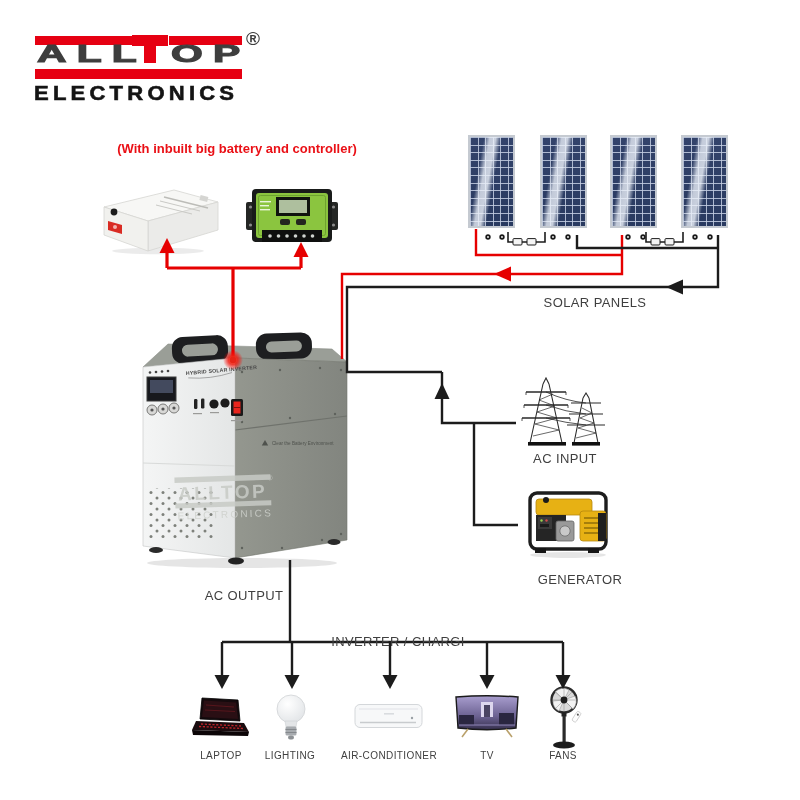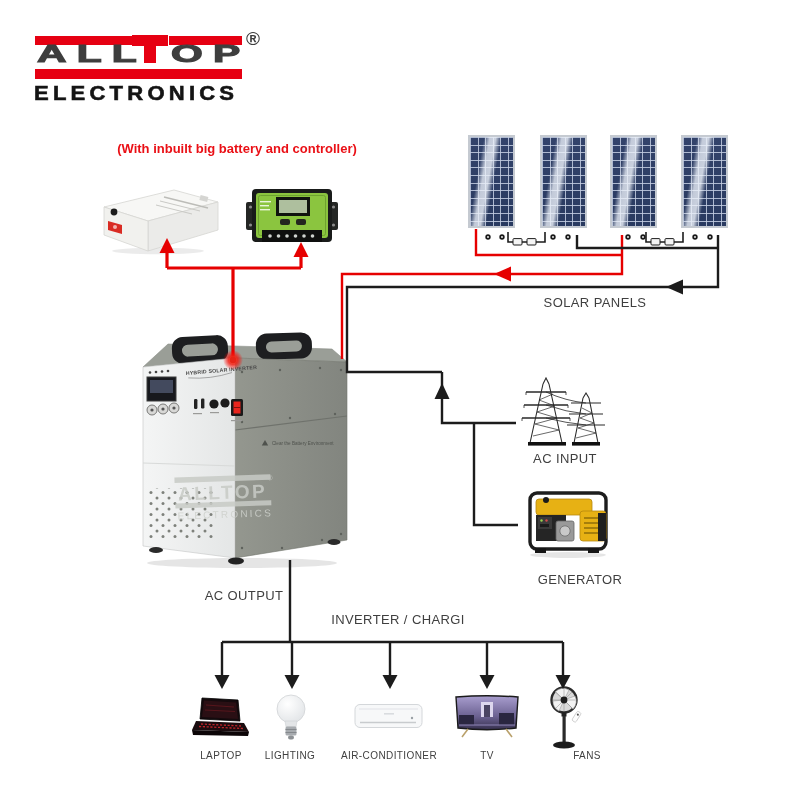--- a/index.html
+++ b/index.html
@@ -399,21 +399,21 @@
       <polygon points="390,689 382.5,675 397.5,675"></polygon>
       <polygon points="487,689 479.5,675 494.5,675"></polygon>
       <polygon points="563,689 555.5,675 570.5,675"></polygon>
     </g>
   </svg>
 
   <div class="dlabel lbl" style="left:595px;top:295px;">SOLAR PANELS</div>
   <div class="dlabel lbl" style="left:565px;top:451px;">AC INPUT</div>
   <div class="dlabel lbl" style="left:564px;top:572px;margin-left:16px;">GENERATOR</div>
   <div class="dlabel lbl" style="left:244px;top:588px;">AC OUTPUT</div>
-  <div class="dlabel lbl" style="left:398px;top:612px;text-align:right;">INVERTER / CHARGI</div>
+  <div class="dlabel lbl" style="left:398px;top:634px;text-align:right;">INVERTER / CHARGI</div>
 
   <div class="dlabel load-label lbl" style="left:221px;top:750px;">LAPTOP</div>
   <div class="dlabel load-label lbl" style="left:290px;top:750px;">LIGHTING</div>
   <div class="dlabel load-label lbl" style="left:389px;top:750px;">AIR-CONDITIONER</div>
   <div class="dlabel load-label lbl" style="left:487px;top:750px;text-align:right;">TV</div>
-  <div class="dlabel load-label lbl" style="left:563px;top:750px;margin-left:24px;">FANS</div>
+  <div class="dlabel load-label lbl" style="left:563px;top:750px;">FANS</div>
 
 </div>
 
 </body></html>

